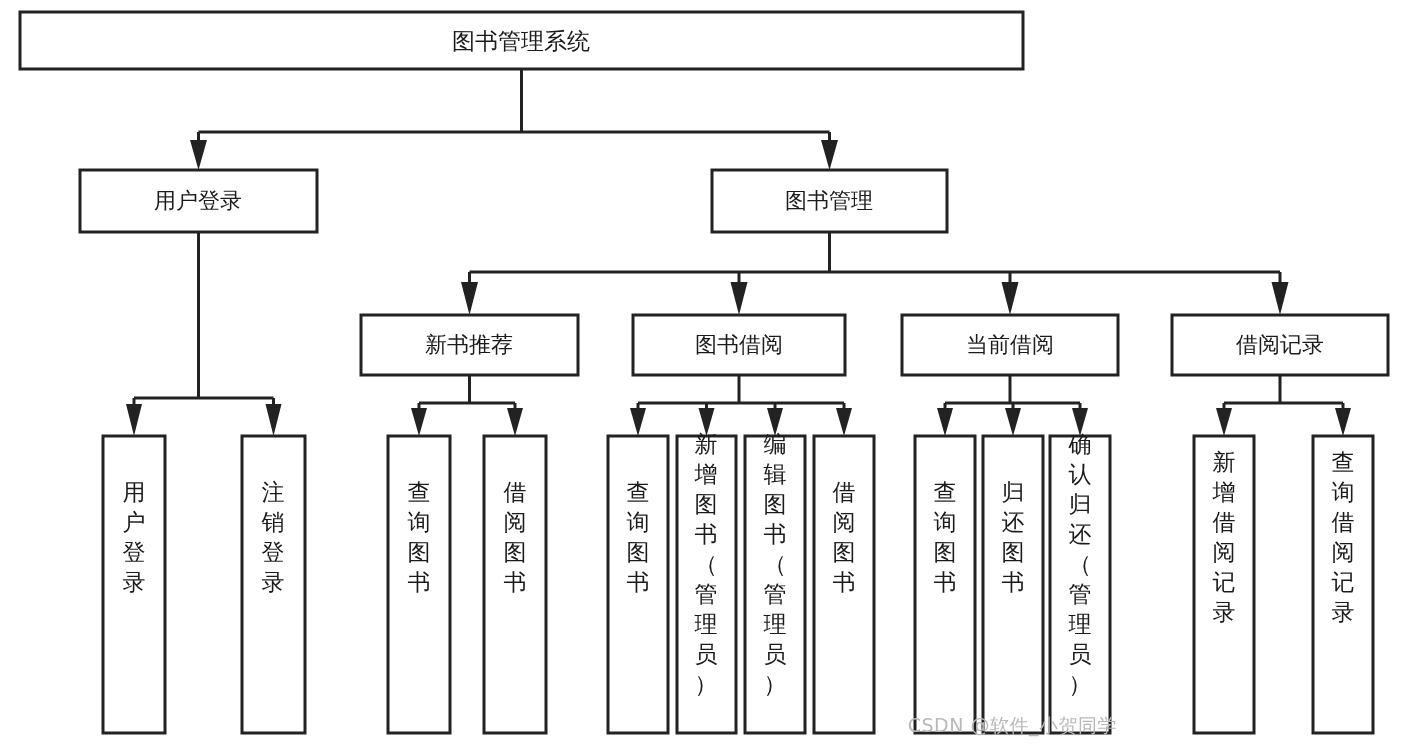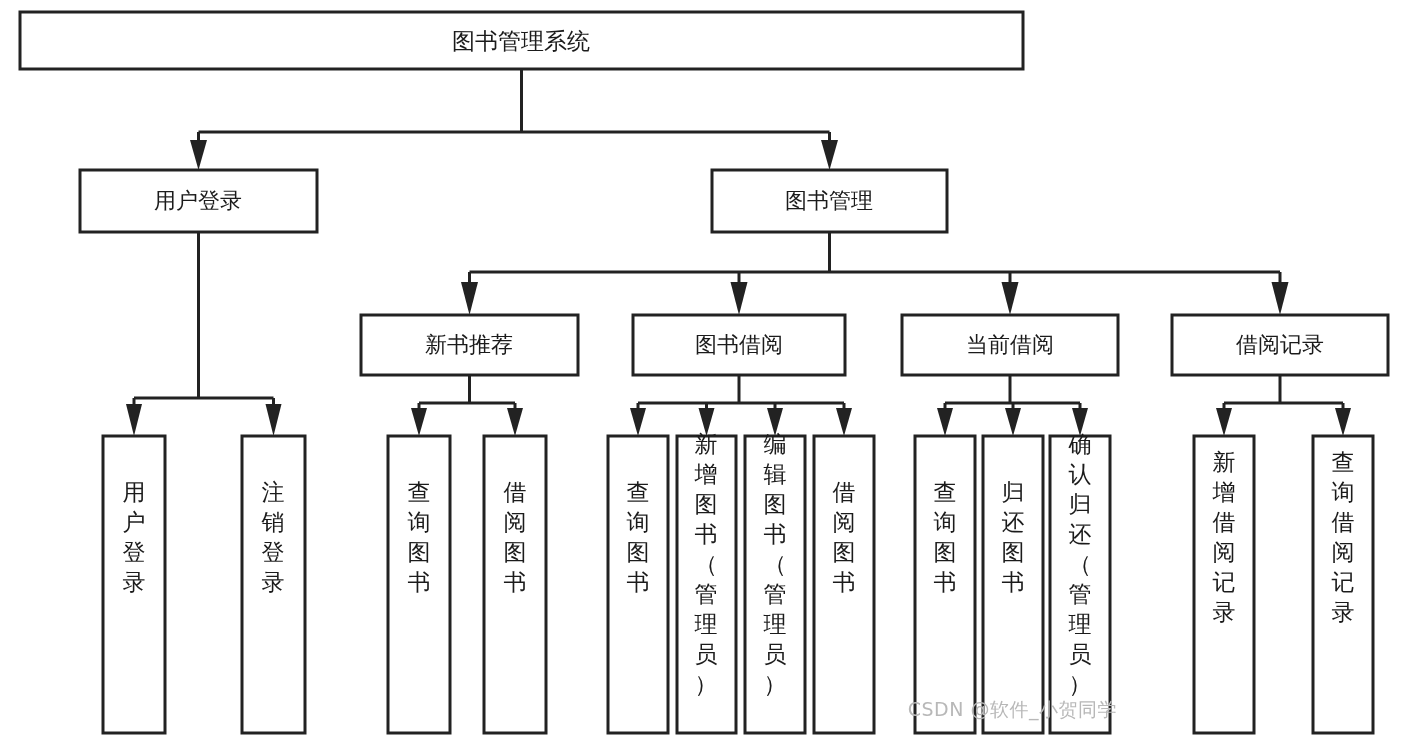--- a/index.html
+++ b/index.html
@@ -54,21 +54,21 @@
   }
   .leaf-label {
     fill: #1b1b1b;
     font-family: "DejaVu Sans", "Liberation Sans", sans-serif;
     font-size: 23px;
     text-anchor: middle;
   }
   .watermark {
     position: absolute;
     right: 16px;
-    bottom: 24px;
+    bottom: 8px;
     font-family: "DejaVu Sans", "Liberation Sans", sans-serif;
     font-size: 19px;
     color: #b8b8b8;
     white-space: nowrap;
     letter-spacing: 0.5px;
   }
 </style>
 </head>
 <body>
 

